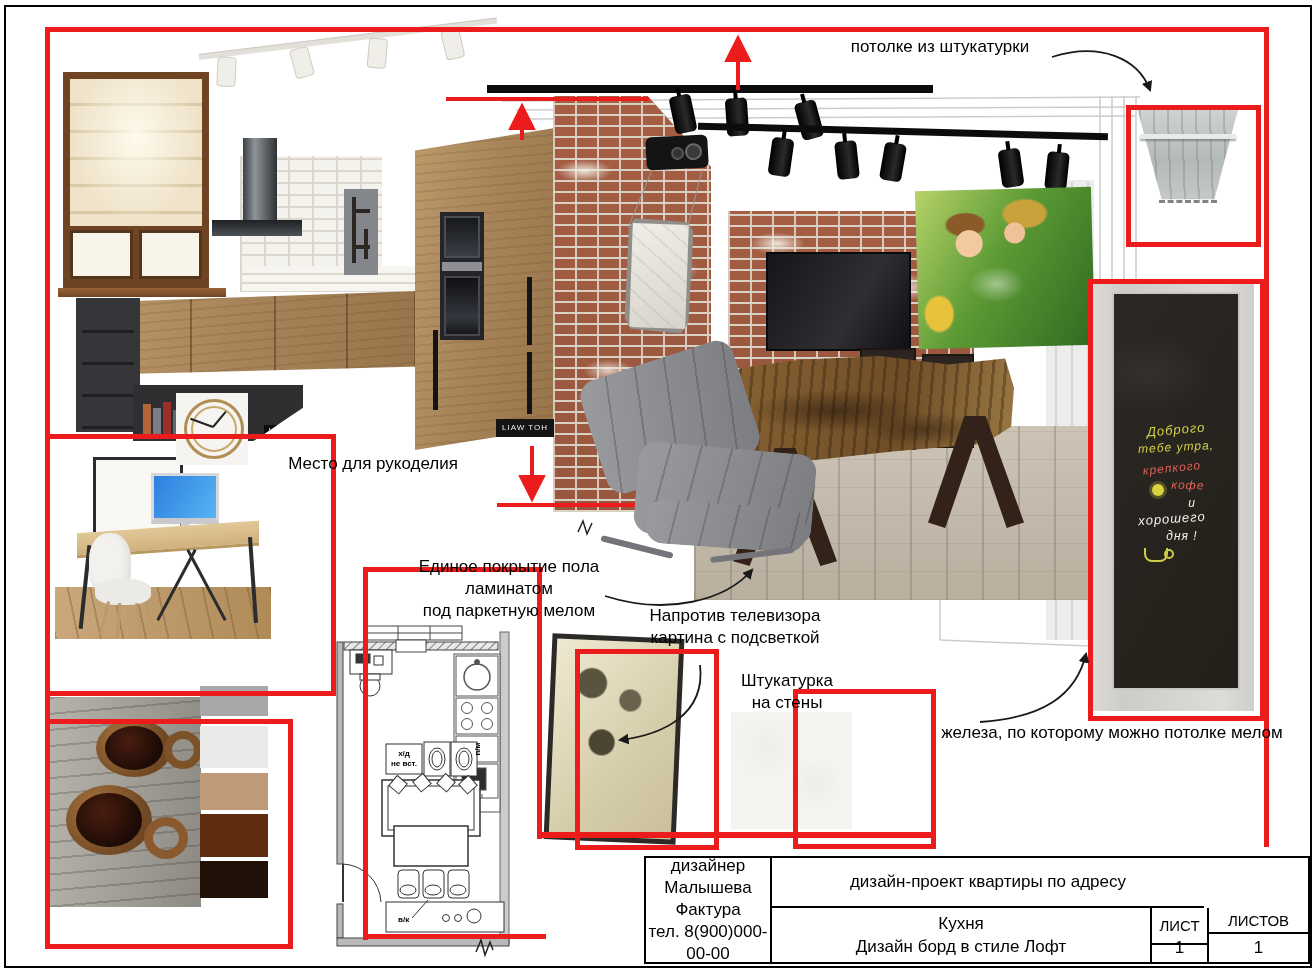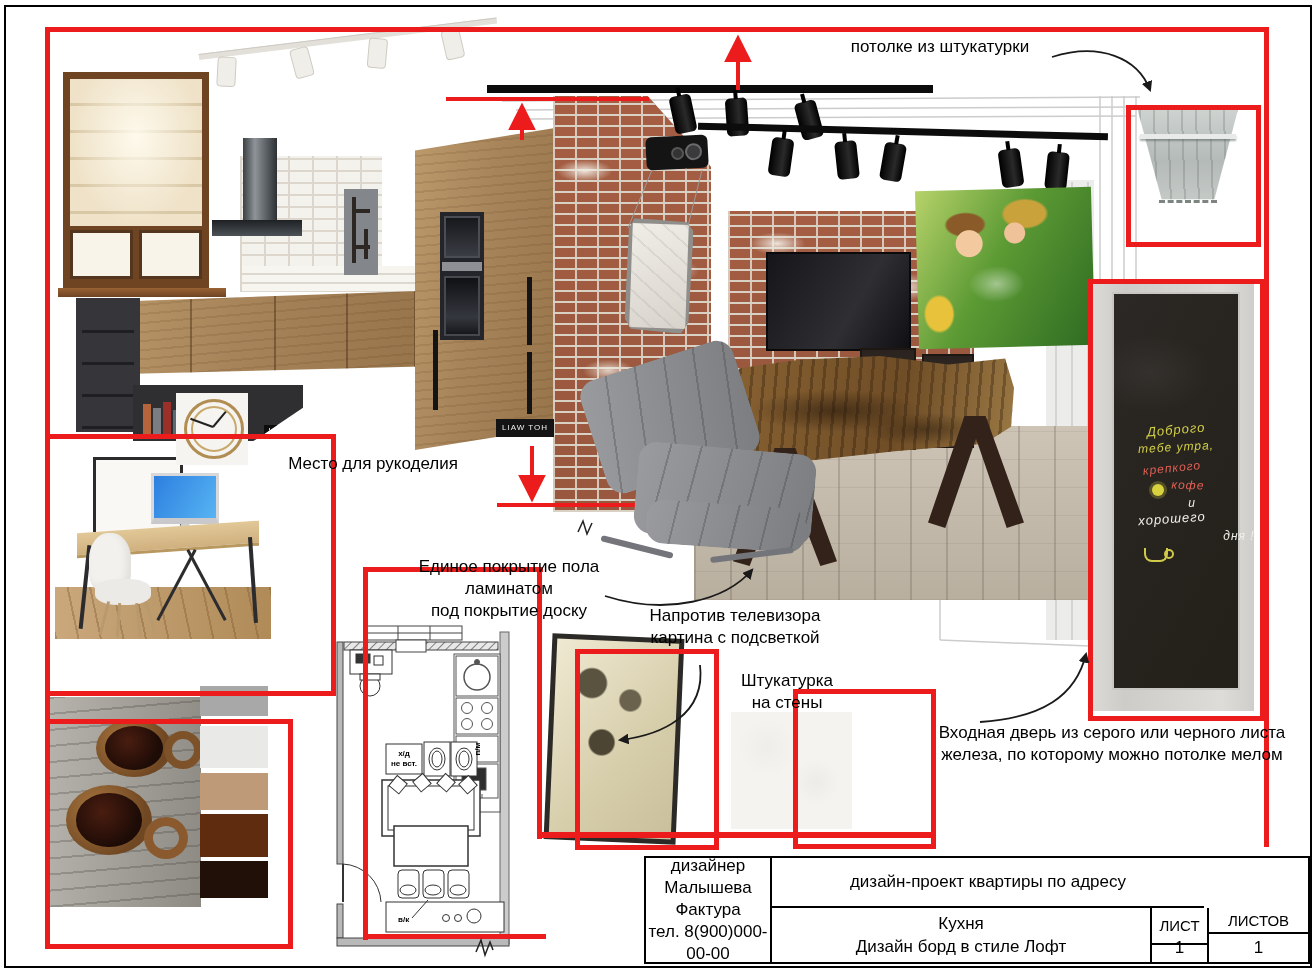--- a/index.html
+++ b/index.html
@@ -361,21 +361,21 @@
 
   <div class="abs door-wall">
     <div class="door"></div>
   </div>
   <div class="chalk" style="left: 1112px; top: 422px; width: 128px; font-size: 13px; transform: rotate(-5deg); color: rgb(211, 208, 73);">Доброго</div>
   <div class="chalk" style="left: 1112px; top: 440px; width: 128px; font-size: 12px; transform: rotate(-3deg); color: rgb(211, 208, 73);">тебе утра,</div>
   <div class="chalk" style="left: 1108px; top: 461px; width: 128px; font-size: 12px; transform: rotate(-6deg); color: rgb(224, 97, 86);">крепкого</div>
   <div class="chalk" style="left: 1124px; top: 478px; width: 128px; font-size: 12px; transform: rotate(2deg); color: rgb(224, 97, 86);">кофе</div>
   <div class="chalk" style="left: 1128px; top: 496px; width: 128px; font-size: 12px; color: rgb(239, 239, 233);">и</div>
   <div class="chalk" style="left: 1108px; top: 511px; width: 128px; font-size: 13px; transform: rotate(-4deg); color: rgb(239, 239, 233);">хорошего</div>
-  <div class="chalk" style="left: 1175px; top: 529px; width: 128px; font-size: 12px; color: rgb(239, 239, 233); text-align: center;">дня !</div>
+  <div class="chalk" style="left: 1118px; top: 529px; width: 128px; font-size: 12px; color: rgb(239, 239, 233); text-align: center;">дня !</div>
   <div class="sun" style="left:1152px;top:484px;"></div>
   <div class="cupdoodle" style="left:1144px;top:548px;"></div>
 
   <div class="abs ceil-sample">
     <div class="slab2"></div>
       <div class="bar"></div>
       <div class="edge"></div>
   </div>
 
   <div class="abs picture">
@@ -515,32 +515,31 @@
       <path d="M578,532 l5,-11 l4,13 l5,-11"></path>
     </g>
   </svg>
 
   <div class="note note-ceiling">
     <div>потолке из штукатурки</div>
   </div>
   <div class="note note-craft">Место для рукоделия</div>
   <div class="note note-floor">
     <div>Единое покрытие пола ламинатом</div>
-    <div>под покрытие доску</div>
+    <div>под паркетную мелом</div>
   </div>
   <div class="note note-tv">
     <div>Напротив телевизора</div>
     <div>картина с подсветкой</div>
   </div>
   <div class="note note-plaster">
     <div>Штукатурка</div>
     <div>на стены</div>
   </div>
   <div class="note note-door">
-    <div>Входная дверь из серого или черного листа</div>
     <div>железа, по которому можно потолке мелом</div>
   </div>
 
   <div class="tb">
     <div class="cell tb-designer">
       <div>дизайнер</div>
       <div>Малышева Фактура</div>
       <div>тел. 8(900)000-00-00</div>
     </div>
     <div class="cell tb-project">дизайн-проект квартиры по адресу</div>

